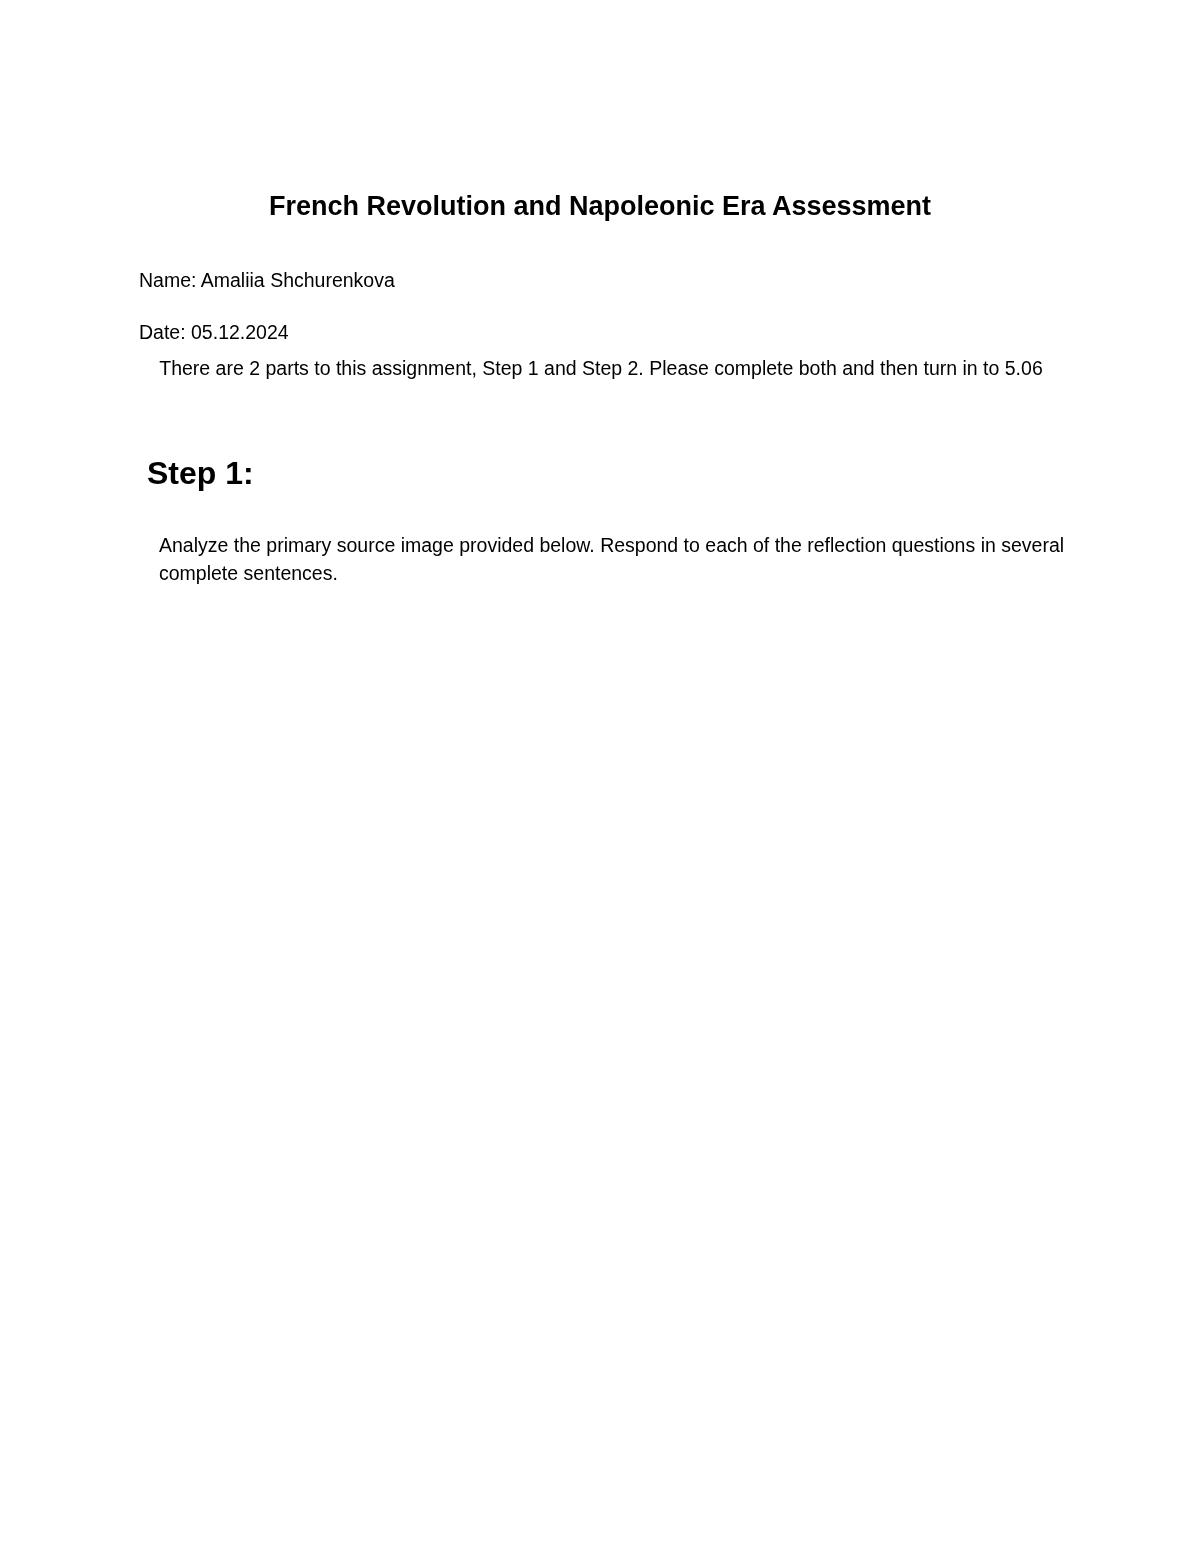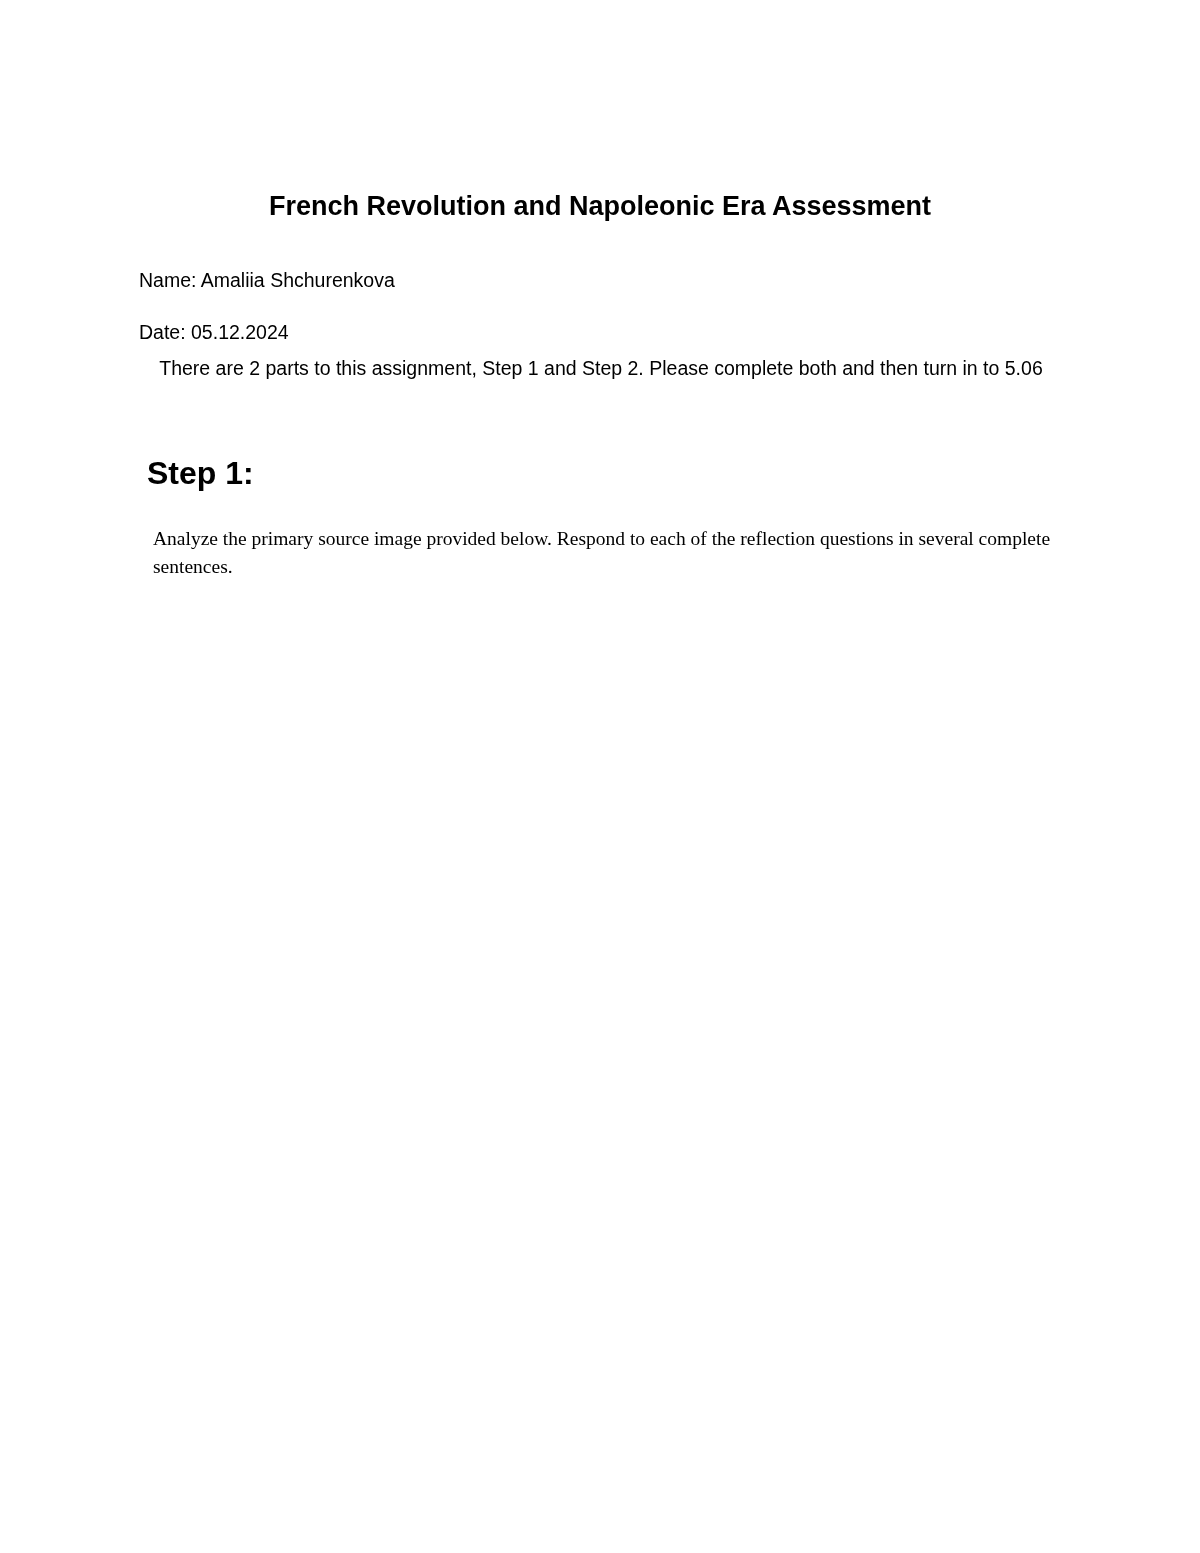--- a/index.html
+++ b/index.html
@@ -63,22 +63,21 @@
       line-height: 40px;
       margin: 6px;
     }
     .step-instructions {
       position: absolute;
       left: 141px;
       top: 513px;
       width: 920px;
       font-size: 19.5px;
       line-height: 28px;
-      margin: 12px;
-      font-family: Liberation Serif, serif;
+      margin: 18px;
     }
   </style>
 </head>
 <body>
 
 <div class="page">
   <h1 class="title">French Revolution and Napoleonic Era Assessment</h1>
 
   <p class="field name-line">Name: Amaliia Shchurenkova</p>
 

